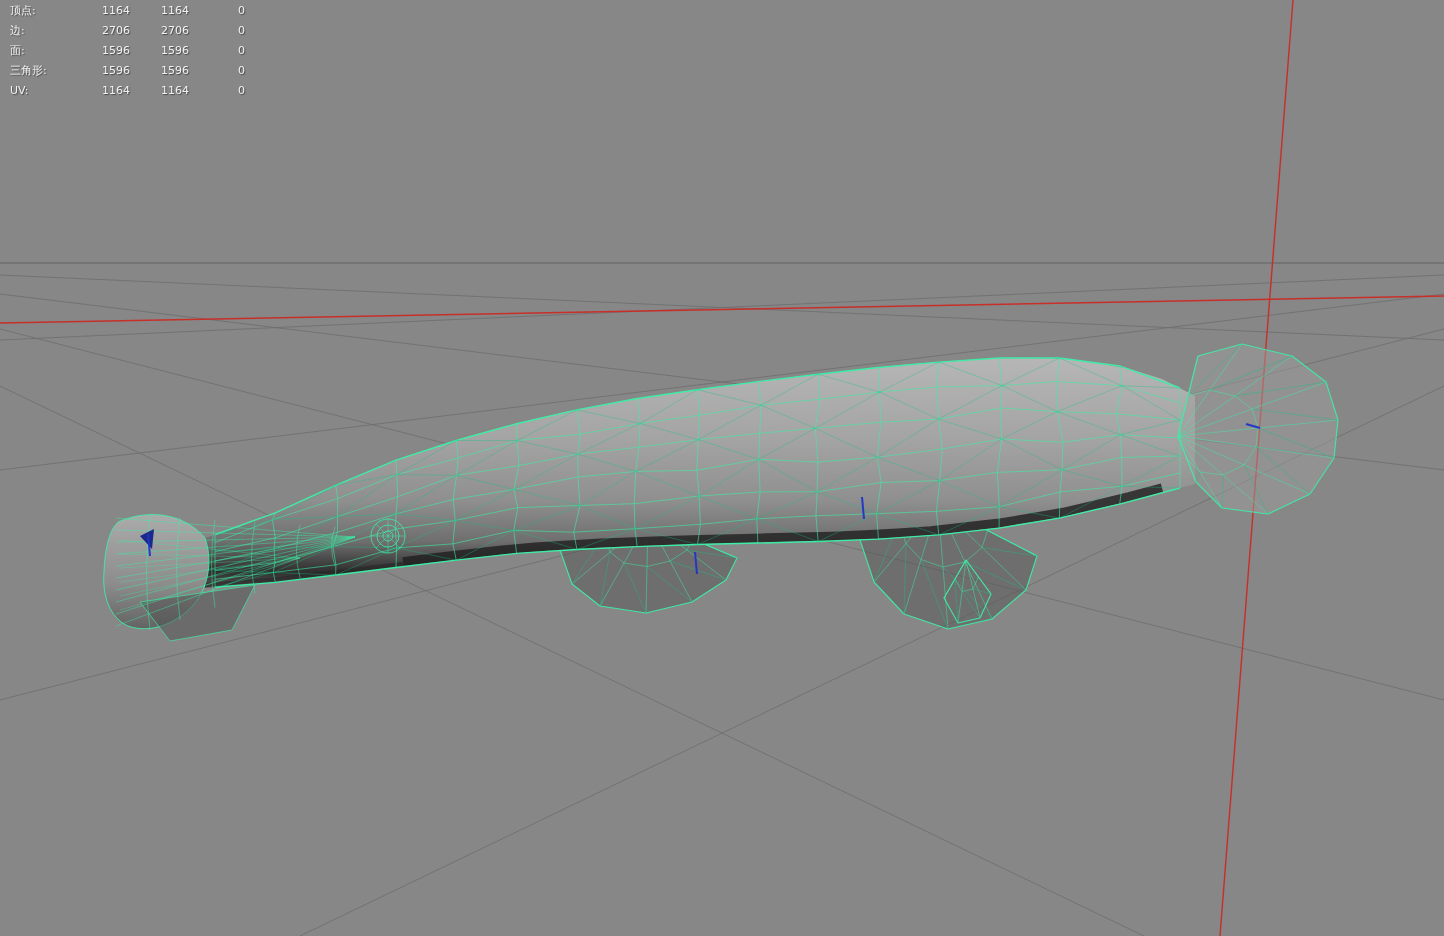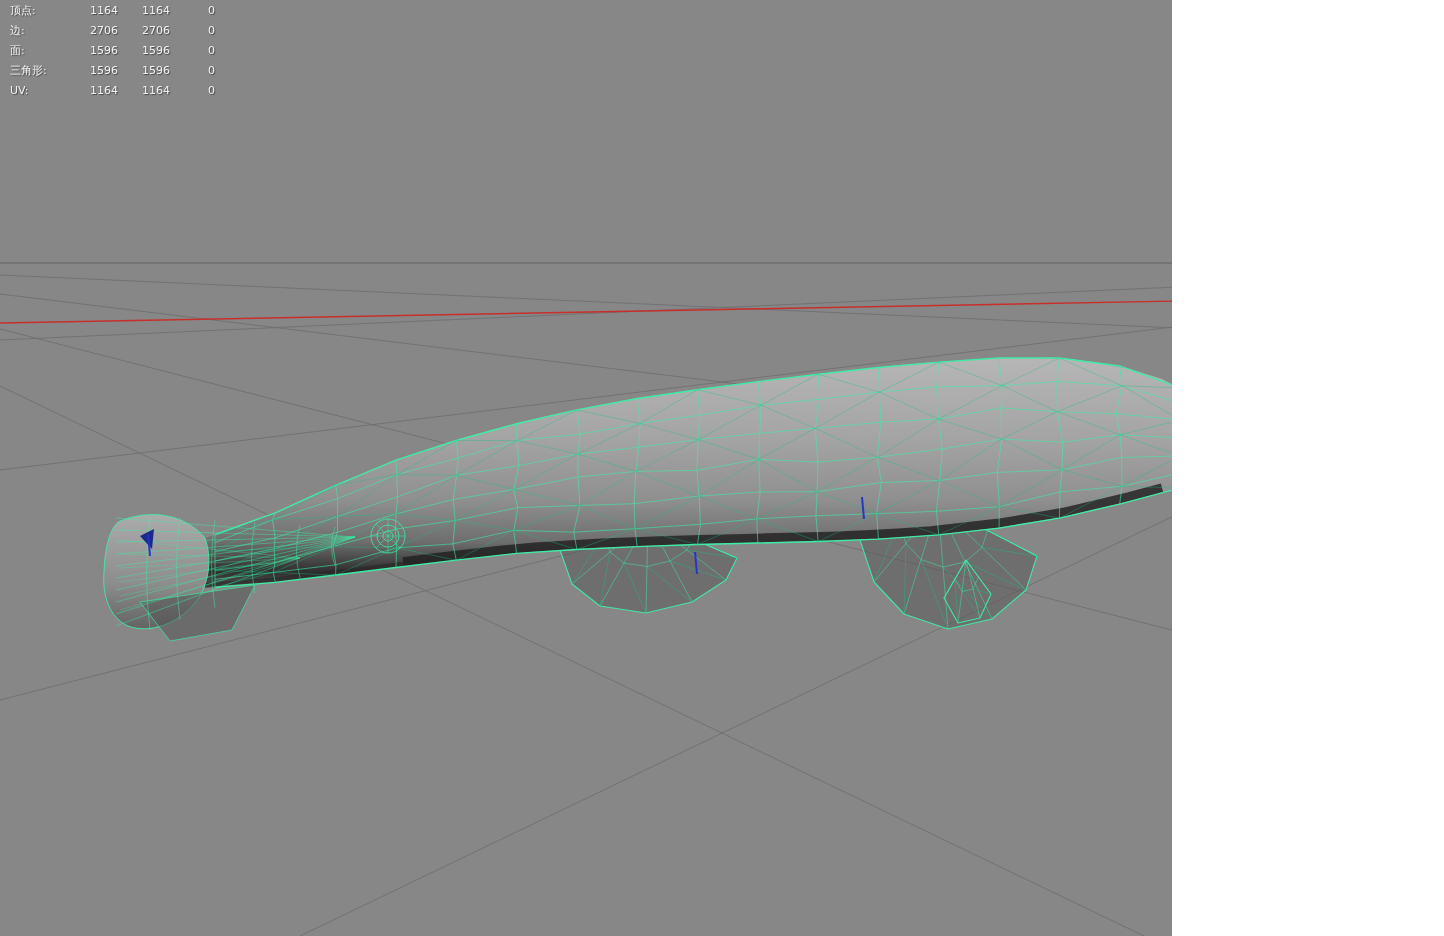--- a/index.html
+++ b/index.html
@@ -1,22 +1,22 @@
 <!DOCTYPE html>
 <html><head>
 <meta charset="utf-8">
 <style>
   html,body{margin:0;padding:0}
-  .stage{position:relative;width:1172px;height:936px;overflow:hidden;
+  .stage{position:relative;width:1444px;height:936px;overflow:hidden;
          font-family:"DejaVu Sans","Liberation Sans",sans-serif}
   svg{position:absolute;inset:0;display:block}
   .stats{position:absolute;top:1px;left:10px;font-size:11px;color:#f2f2f2;
          text-shadow:1px 1px 1px rgba(0,0,0,.45);user-select:none}
   .srow{display:grid;grid-template-columns:80px 52px 66px 67px;line-height:20px}
-  .snum{text-align:left}
+  .snum{text-align:center}
   .slabel{text-align:left}
 </style>
 </head>
 <body>
 
 <div class="stage" id="stage" style="background: rgb(135, 135, 135);">
   <svg id="scene" width="1444" height="936" viewBox="0 0 1444 936">
       <defs>
         <linearGradient id="bodyGrad" x1="0" y1="0" x2="0" y2="1">
           <stop offset="0" stop-color="#b6b6b6"></stop>

